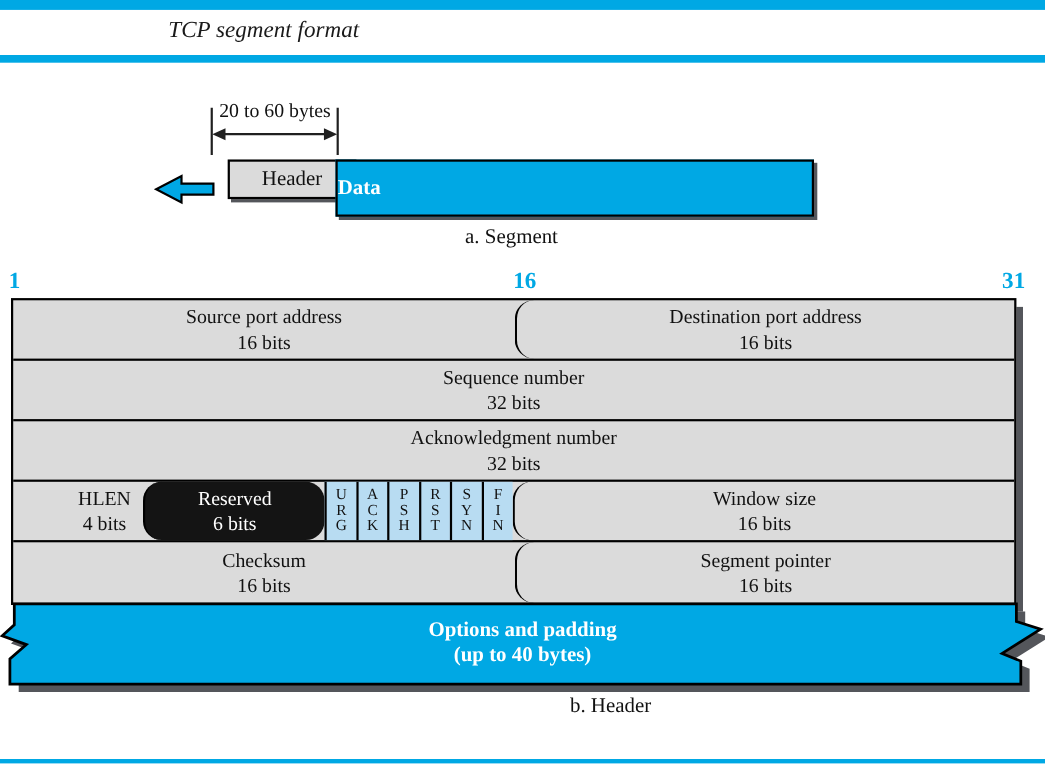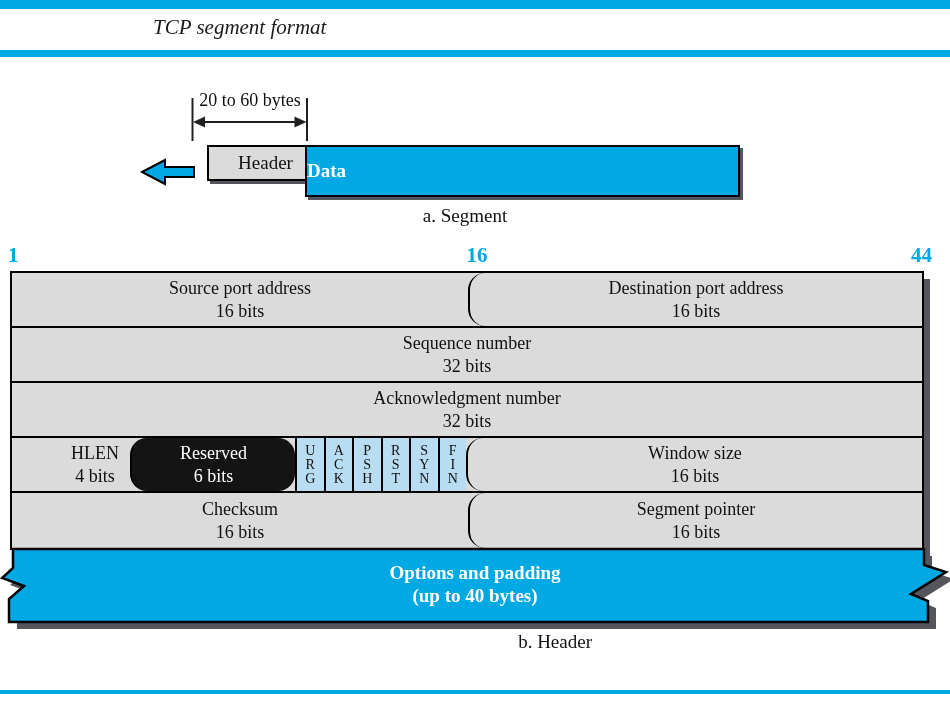--- a/index.html
+++ b/index.html
@@ -101,21 +101,21 @@
   <div class="abs header-box">
     <span>Header</span>
   </div>
   <div class="abs data-box">
     <span>Data</span>
   </div>
   <div class="abs caption-a">a. Segment</div>
 
   <div class="abs bit-label bit-1">1</div>
   <div class="abs bit-label bit-16">16</div>
-  <div class="abs bit-label bit-31">44</div>
+  <div class="abs bit-label bit-31">31</div>
 
   <div class="abs tcp-table">
 
     <div class="trow">
       <div class="tcell cell-half">
         <span>Source port address</span>
         <span>16 bits</span>
       </div>
       <div class="tcell cell-rest bl">
         <span>Destination port address</span>

